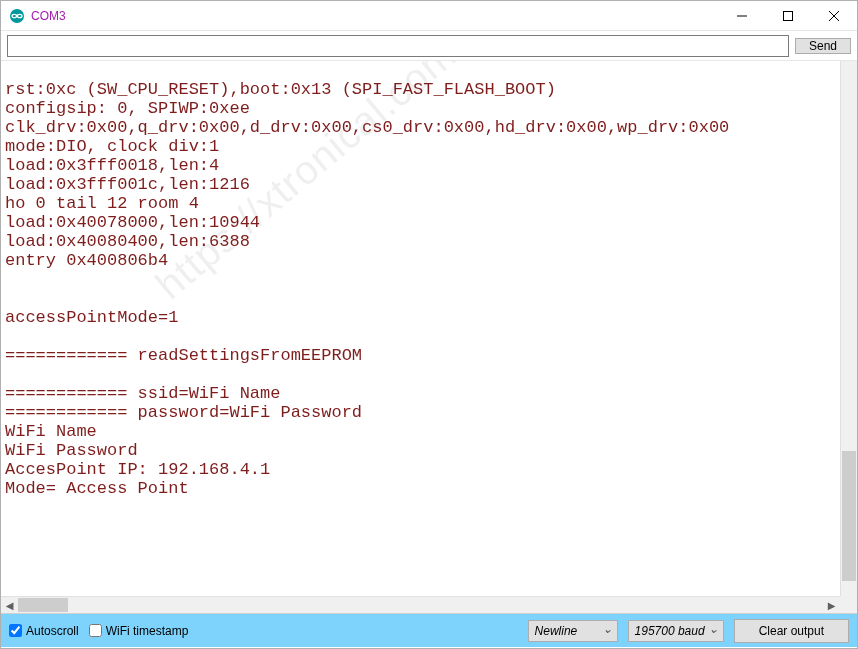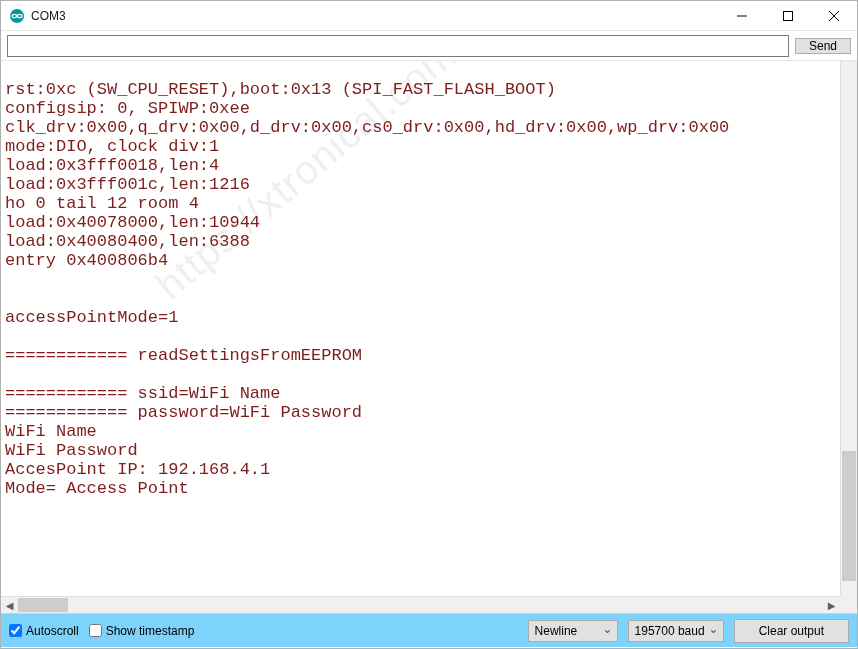--- a/index.html
+++ b/index.html
@@ -24,21 +24,21 @@
       width: 16px;
       height: 16px;
       margin-left: 8px;
       margin-right: 6px;
       display: inline-flex;
       align-items: center;
       justify-content: center;
     }
     .titlebar-title {
       font-size: 12px;
-      color: #0f172a;
+      color: #a21caf;
     }
     .titlebar-controls {
       margin-left: auto;
       display: flex;
     }
     .titlebar-btn {
       width: 46px;
       height: 30px;
       display: flex;
       align-items: center;
@@ -161,20 +161,21 @@
       height: 22px;
       min-width: 90px;
       border: 1px solid #adadad;
       background: #e1e1e1;
       font-size: 12px;
       padding: 1px 18px 1px 6px;
       position: relative;
       display: inline-flex;
       align-items: center;
       cursor: pointer;
+      font-style: italic;
     }
     .combo::after {
       content: "⌄";
       position: absolute;
       right: 4px;
       top: 1px;
       font-size: 12px;
       color: #555;
     }
     .clear-btn {
@@ -273,21 +274,21 @@
   <div class="scroll-corner"></div>
 </div>
 
 <div class="bottom-bar">
   <label class="checkbox-wrap">
     <input type="checkbox" id="autoscroll-cb" checked="" style="">
     <span>Autoscroll</span>
   </label>
   <label class="checkbox-wrap">
     <input type="checkbox" id="timestamp-cb" style="">
-    <span>Show timestamp</span>
+    <span>WiFi timestamp</span>
   </label>
   <div class="spacer"></div>
   <div class="combo">
     <span>Newline</span>
   </div>
   <div class="combo">
     <span>195700 baud</span>
   </div>
   <button class="clear-btn">Clear output</button>
 </div>

